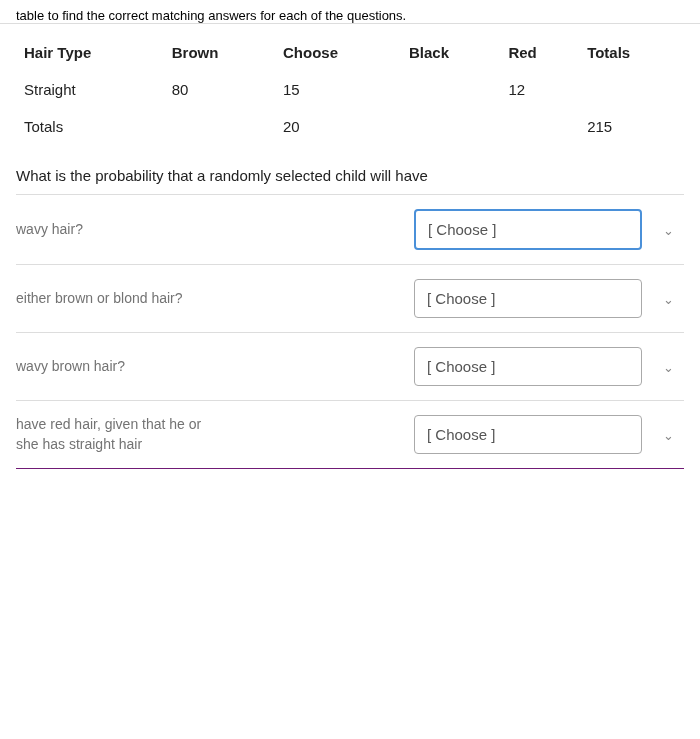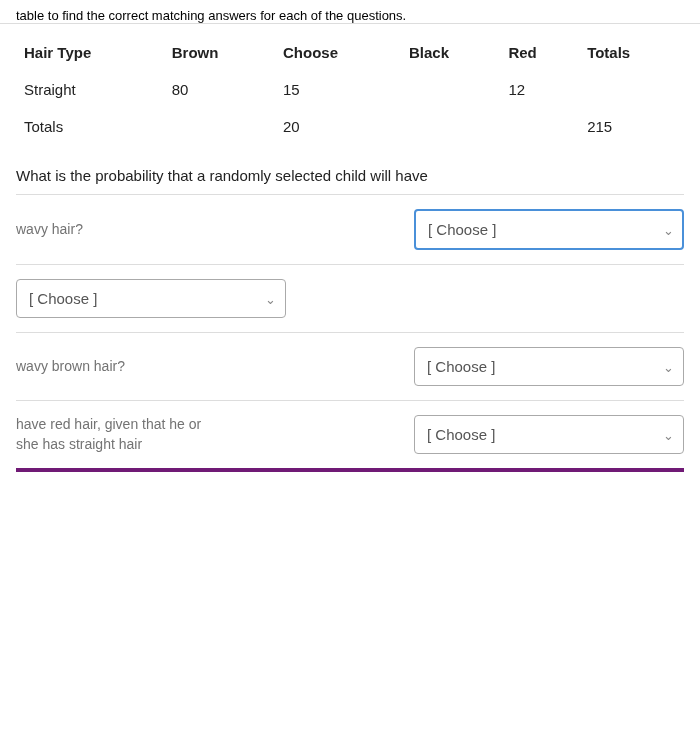--- a/index.html
+++ b/index.html
@@ -56,38 +56,38 @@
 
     .qa-row {
       display: flex;
       align-items: center;
       justify-content: space-between;
       padding: 14px 0;
       border-top: 1px solid #ddd;
     }
 
     .qa-row:last-child {
-      border-bottom: 4px solid #701a75;
+      border-bottom: 1px solid #701a75;
     }
 
     .qa-label {
       font-size: 14px;
       color: #737373;
       flex: 0 0 200px;
       max-width: 200px;
       line-height: 1.4;
     }
 
     .qa-select-wrapper {
       position: relative;
       flex: 0 0 270px;
     }
 
     .qa-select {
-      width: 270px;
+      width: 228px;
       padding: 10px 36px 10px 12px;
       font-size: 15px;
       border: 2px solid #4a90d9;
       border-radius: 4px;
       background: #fff;
       color: #555;
       appearance: none;
       -webkit-appearance: none;
       cursor: pointer;
       outline: none;
@@ -159,20 +159,21 @@
       <select class="qa-select">
         <option value="">[ Choose ]</option>
         <option value="opt1">Option 1</option>
         <option value="opt2">Option 2</option>
       </select>
       <span class="select-arrow">⌄</span>
     </div>
   </div>
 
   <div class="qa-row">
+    <div class="qa-label">either brown or blond hair?</div>
     <div class="qa-select-wrapper">
       <select class="qa-select no-border">
         <option value="">[ Choose ]</option>
         <option value="opt1">Option 1</option>
         <option value="opt2">Option 2</option>
       </select>
       <span class="select-arrow">⌄</span>
     </div>
   </div>
 

